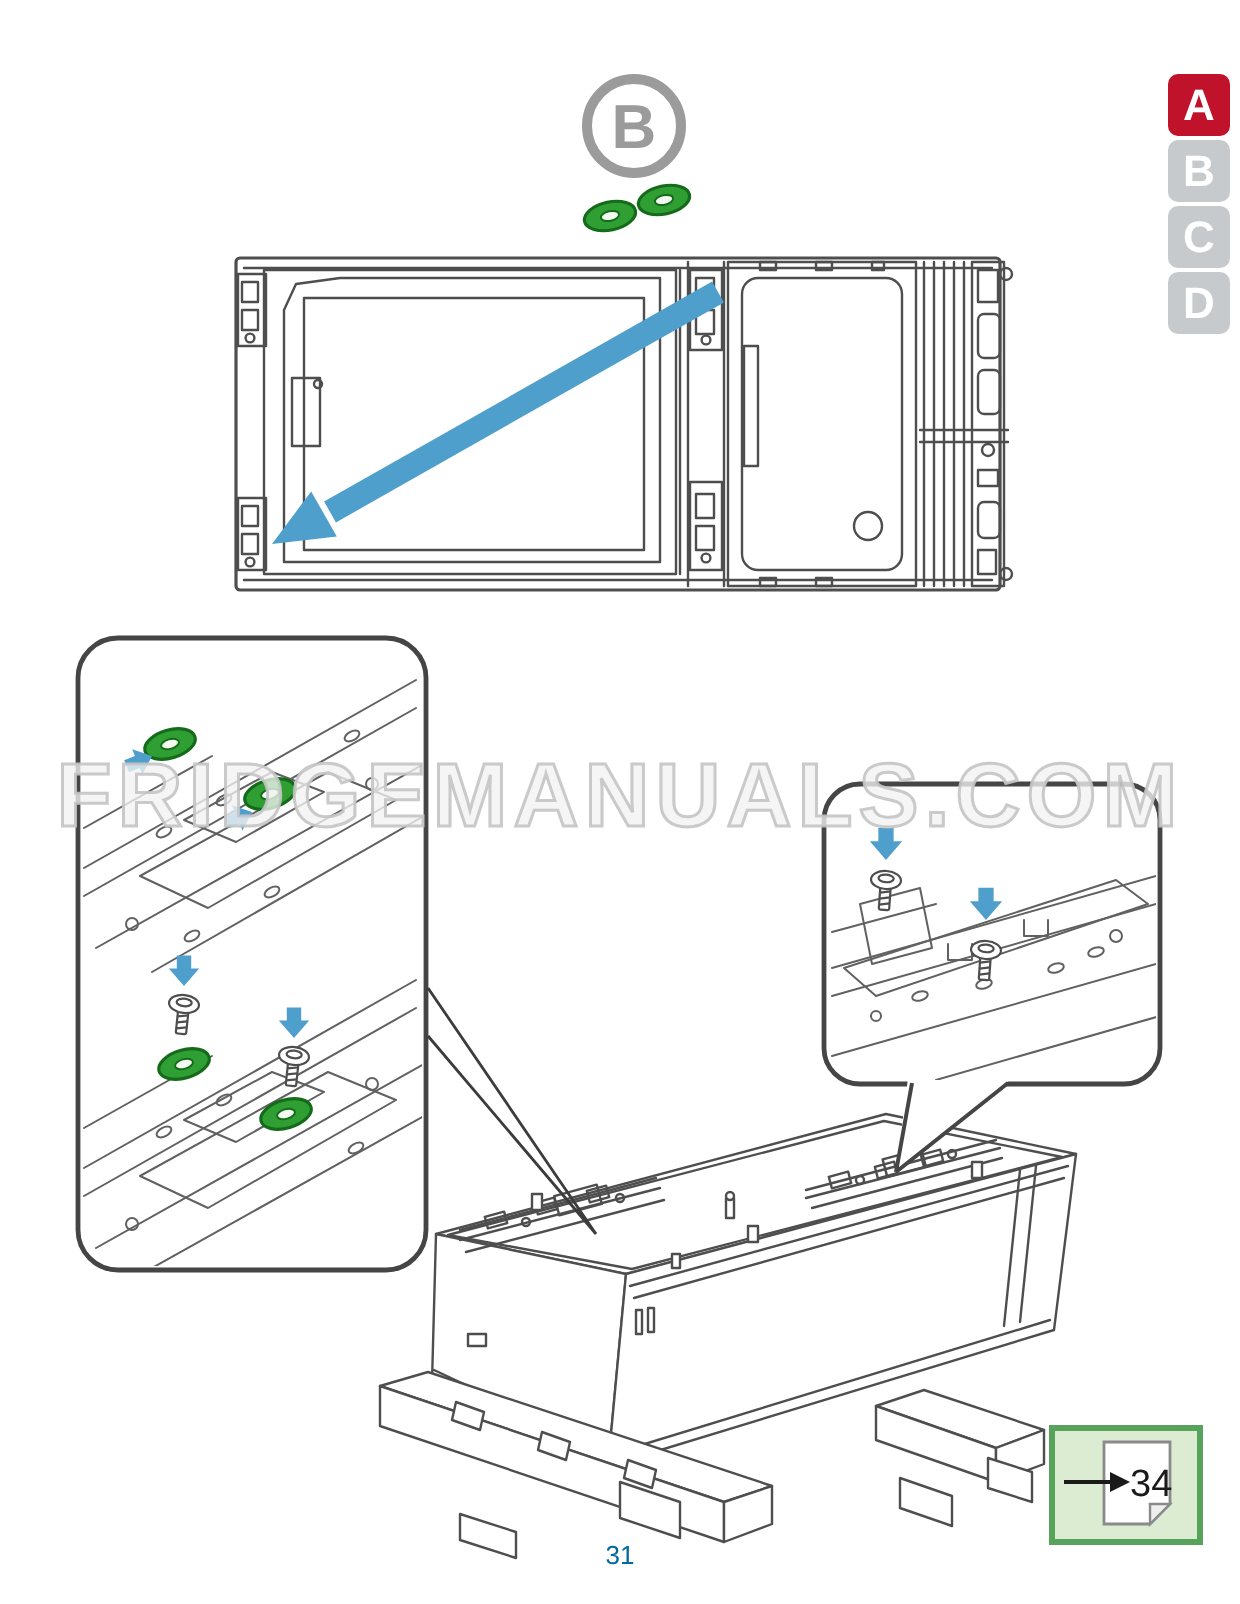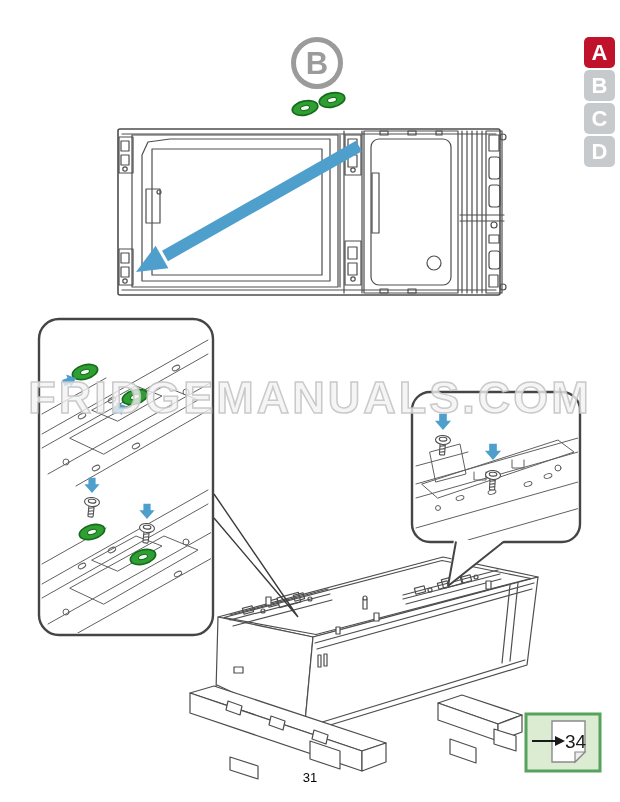--- a/index.html
+++ b/index.html
@@ -24,21 +24,21 @@
   .badge.inactive{background:#c7cacc;}
   .b-a{top:37px;}.b-b{top:70px;}.b-c{top:103px;}.b-d{top:136px;}
   
   .watermark{
     top:372px;left:0;width:620px;text-align:center;white-space:nowrap;
     font-size:45px;font-weight:bold;letter-spacing:3px;
     color:rgba(242,242,242,0.78);-webkit-text-stroke:1.5px rgba(196,196,196,0.9);
     z-index:6;pointer-events:none;
   }
   .pageno{
-    top:770px;left:0;width:620px;text-align:center;font-size:13px;color:#000000;z-index:2;
+    top:770px;left:0;width:620px;text-align:center;font-size:13px;color:#0369a1;z-index:2;
   }
   .z1{z-index:1;} .z3{z-index:3;} .z4{z-index:4;pointer-events:none;}
 </style>
 </head>
 <body>
 
 <div class="page">
 
   <svg width="0" height="0" style="position:absolute" aria-hidden="true">
     <defs>

